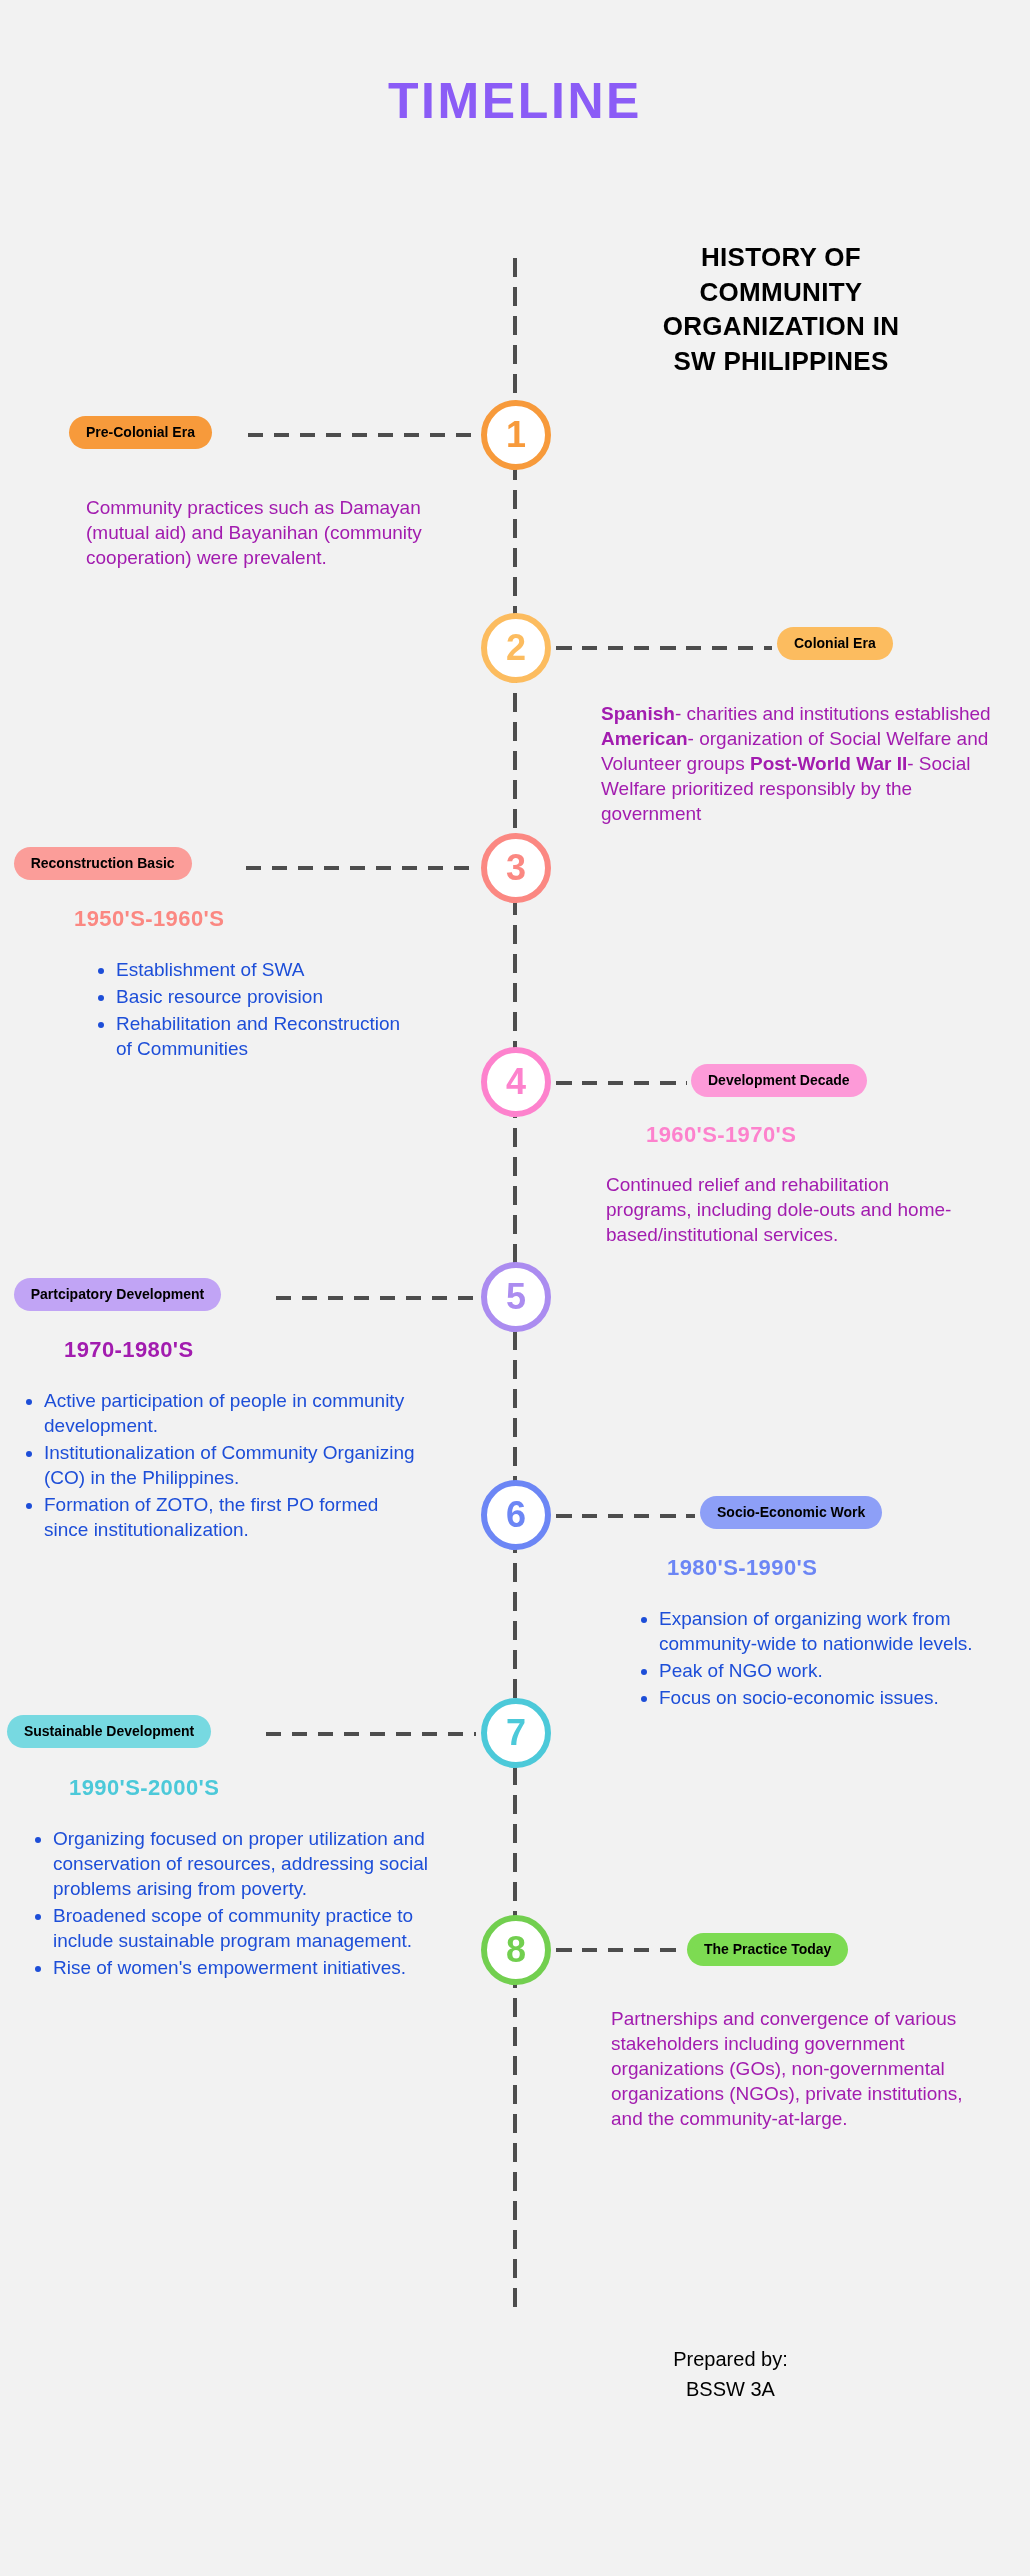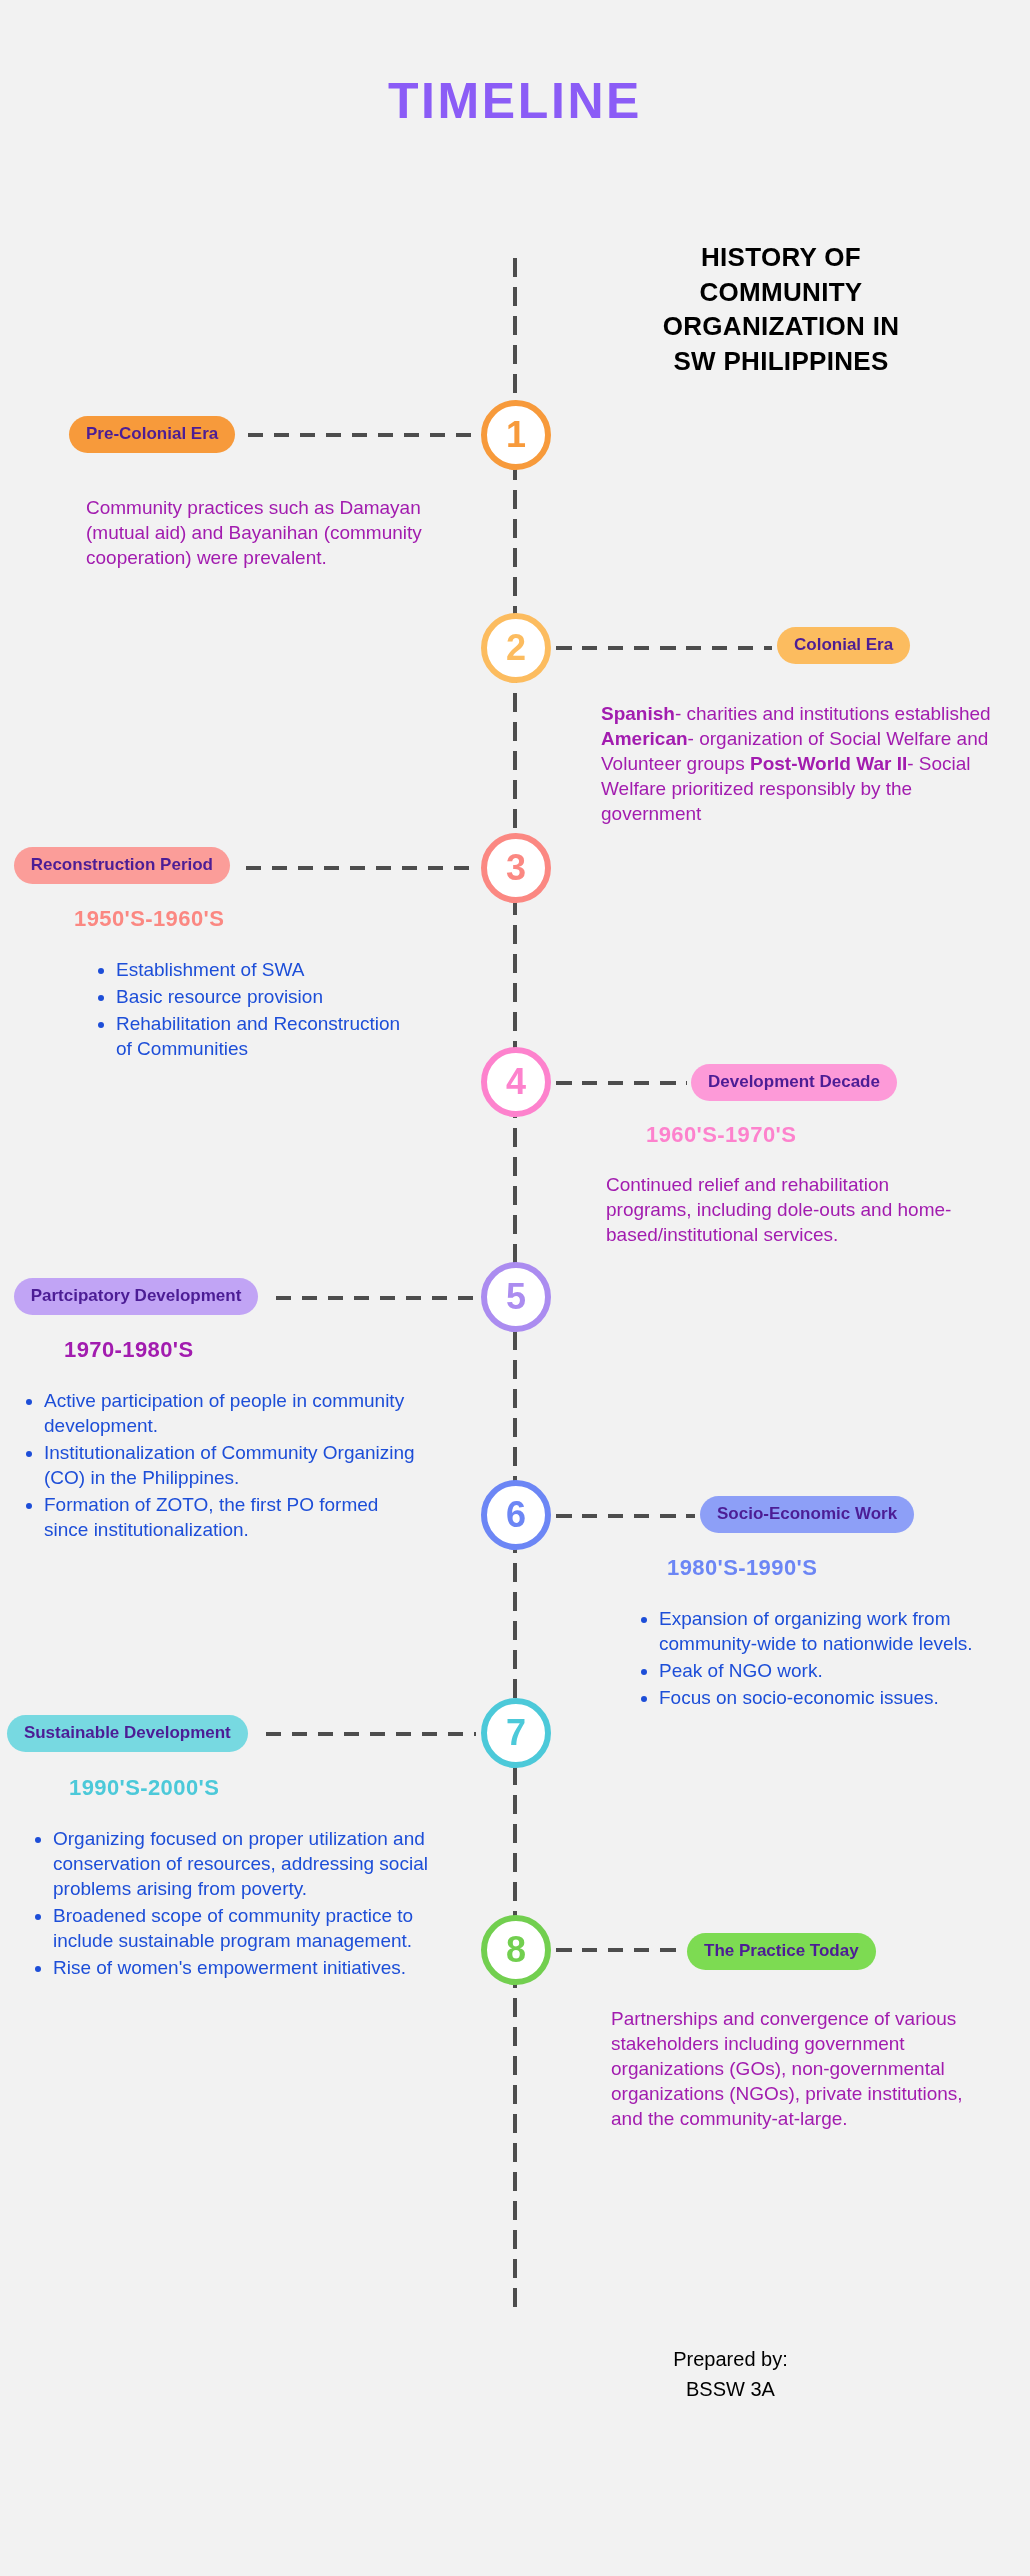--- a/index.html
+++ b/index.html
@@ -67,23 +67,23 @@
       #4d4d4d 0px, #4d4d4d 15.5px,
       rgba(0,0,0,0) 15.5px, rgba(0,0,0,0) 26px
     );
   }
 
   .badge {
     position: absolute;
     display: inline-block;
     padding: 7.7px 17px 9.4px 17px;
     border-radius: 26px;
-    font-size: 17px;
-    font-weight: bold;
-    color: #4c1d95;
+    font-size: 14px;
+    font-weight: bold;
+    color: #000000;
     white-space: nowrap;
     z-index: 4;
   }
 
   .decade {
     position: absolute;
     font-size: 22px;
     font-weight: bold;
     letter-spacing: 0.4px;
     white-space: nowrap;
@@ -158,21 +158,21 @@
     <div class="body-text" style="left: 86px; top: 369px; width: 343px;">Community practices such as Damayan (mutual aid) and Bayanihan (community cooperation) were prevalent.</div>
     <div class="node" style="top: 487px; border-color: rgb(252, 188, 95); color: rgb(252, 188, 95);">
       <span>2</span>
     </div>
     <div class="badge" style="background: rgb(252, 188, 95); left: 777px; top: 501px;">Colonial Era</div>
     <div class="dash" style="top: 520px; left: 556px; width: 216px;"></div>
     <div class="body-text" style="left: 601px; top: 575px; width: 395px;"><b>Spanish</b>- charities and institutions established <b>American</b>- organization of Social Welfare and Volunteer groups <b>Post-World War II</b>- Social Welfare prioritized responsibly by the government</div>
     <div class="node" style="top: 707px; border-color: rgb(251, 136, 130); color: rgb(251, 136, 130);">
       <span>3</span>
     </div>
-    <div class="badge" style="background: rgb(251, 157, 153); left: 13.7px; top: 721px;">Reconstruction Period</div>
+    <div class="badge" style="background: rgb(251, 157, 153); left: 13.7px; top: 721px;">Reconstruction Basic</div>
     <div class="dash" style="top: 740px; left: 246px; width: 230px;"></div>
     <div class="decade" style="left: 74px; top: 780px; color: rgb(251, 136, 130);">1950'S-1960'S</div>
     <ul class="bullets" style="left: 94px; top: 831px; width: 326px;">
       <li>Establishment of SWA</li>
       <li>Basic resource provision</li>
       <li>Rehabilitation and Reconstruction of Communities</li>
     </ul>
     <div class="node" style="top: 921px; border-color: rgb(253, 130, 205); color: rgb(253, 130, 205);">
       <span>4</span>
     </div>

